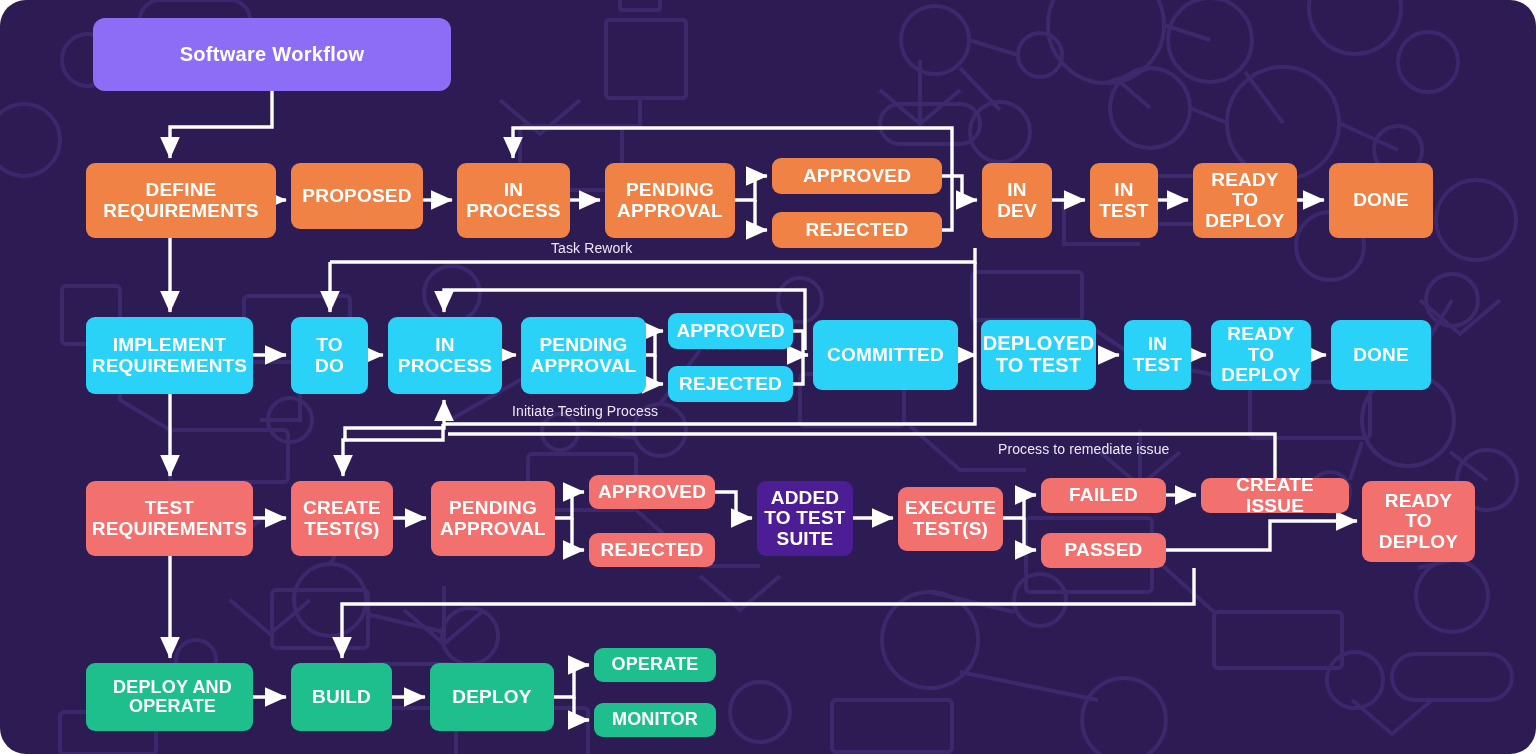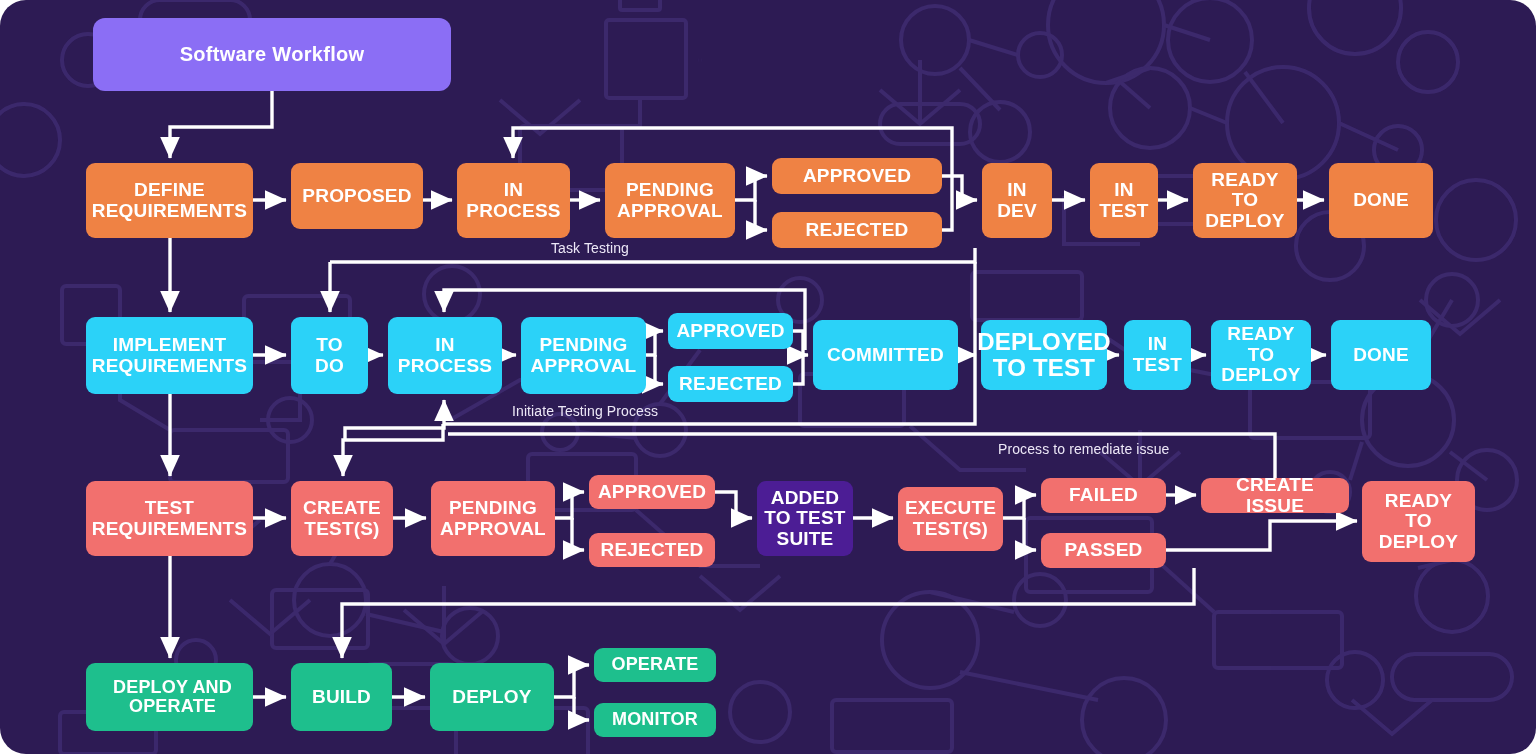--- a/index.html
+++ b/index.html
@@ -238,39 +238,39 @@
 
       <line x1="253" y1="697" x2="286" y2="697" marker-end="url(#ar)"></line>
       <line x1="392" y1="697" x2="425" y2="697" marker-end="url(#ar)"></line>
       <polyline points="554,697 574,697 574,665 589,665" marker-end="url(#ar)"></polyline>
       <polyline points="574,697 574,720 589,720" marker-end="url(#ar)"></polyline>
     </g>
   </svg>
 
   <div class="node title" style="left:93px;top:18px;width:358px;height:73px;background:#8B6EF5;font-size:20px;">Software Workflow</div>
 
-  <div class="node" style="left: 86px; top: 163px; width: 167px; height: 75px; background: rgb(239, 130, 68); font-size: 19px; color: rgb(255, 255, 255);">DEFINE<br>REQUIREMENTS</div>
+  <div class="node" style="left: 86px; top: 163px; width: 190px; height: 75px; background: rgb(239, 130, 68); font-size: 19px; color: rgb(255, 255, 255);">DEFINE<br>REQUIREMENTS</div>
   <div class="node" style="left: 291px; top: 163px; width: 132px; height: 66px; background: rgb(239, 130, 68); font-size: 19px; color: rgb(255, 255, 255);">PROPOSED</div>
   <div class="node" style="left: 457px; top: 163px; width: 113px; height: 75px; background: rgb(239, 130, 68); font-size: 19px; color: rgb(255, 255, 255);">IN<br>PROCESS</div>
   <div class="node" style="left: 605px; top: 163px; width: 130px; height: 75px; background: rgb(239, 130, 68); font-size: 19px; color: rgb(255, 255, 255);">PENDING<br>APPROVAL</div>
   <div class="node" style="left: 772px; top: 158px; width: 170px; height: 36px; background: rgb(239, 130, 68); font-size: 19px; color: rgb(255, 255, 255);">APPROVED</div>
   <div class="node" style="left: 772px; top: 212px; width: 170px; height: 36px; background: rgb(239, 130, 68); font-size: 19px; color: rgb(255, 255, 255);">REJECTED</div>
   <div class="node" style="left: 982px; top: 163px; width: 70px; height: 75px; background: rgb(239, 130, 68); font-size: 19px; color: rgb(255, 255, 255);">IN<br>DEV</div>
   <div class="node" style="left: 1090px; top: 163px; width: 68px; height: 75px; background: rgb(239, 130, 68); font-size: 19px; color: rgb(255, 255, 255);">IN<br>TEST</div>
   <div class="node" style="left: 1193px; top: 163px; width: 104px; height: 75px; background: rgb(239, 130, 68); font-size: 19px; color: rgb(255, 255, 255);">READY<br>TO<br>DEPLOY</div>
   <div class="node" style="left: 1329px; top: 163px; width: 104px; height: 75px; background: rgb(239, 130, 68); font-size: 19px; color: rgb(255, 255, 255);">DONE</div>
 
   <div class="node" style="left: 86px; top: 317px; width: 167px; height: 77px; background: rgb(43, 210, 248); font-size: 19px; color: rgb(255, 255, 255);">IMPLEMENT<br>REQUIREMENTS</div>
   <div class="node" style="left: 291px; top: 317px; width: 77px; height: 77px; background: rgb(43, 210, 248); font-size: 19px; color: rgb(255, 255, 255);">TO<br>DO</div>
   <div class="node" style="left: 388px; top: 317px; width: 114px; height: 77px; background: rgb(43, 210, 248); font-size: 19px; color: rgb(255, 255, 255);">IN<br>PROCESS</div>
   <div class="node" style="left: 521px; top: 317px; width: 125px; height: 77px; background: rgb(43, 210, 248); font-size: 19px; color: rgb(255, 255, 255);">PENDING<br>APPROVAL</div>
   <div class="node" style="left: 668px; top: 313px; width: 125px; height: 36px; background: rgb(43, 210, 248); font-size: 19px; color: rgb(255, 255, 255);">APPROVED</div>
   <div class="node" style="left: 668px; top: 366px; width: 125px; height: 36px; background: rgb(43, 210, 248); font-size: 19px; color: rgb(255, 255, 255);">REJECTED</div>
   <div class="node" style="left: 813px; top: 320px; width: 145px; height: 70px; background: rgb(43, 210, 248); font-size: 19px; color: rgb(255, 255, 255); text-align: center;">COMMITTED</div>
-  <div class="node" style="left: 981px; top: 320px; width: 126px; height: 70px; background: rgb(43, 210, 248); font-size: 24px; color: rgb(255, 255, 255);">DEPLOYED<br>TO TEST</div>
+  <div class="node" style="left: 981px; top: 320px; width: 115px; height: 70px; background: rgb(43, 210, 248); font-size: 20px; color: rgb(255, 255, 255);">DEPLOYED<br>TO TEST</div>
   <div class="node" style="left: 1124px; top: 320px; width: 67px; height: 70px; background: rgb(43, 210, 248); font-size: 19px; color: rgb(255, 255, 255);">IN<br>TEST</div>
   <div class="node" style="left: 1211px; top: 320px; width: 100px; height: 70px; background: rgb(43, 210, 248); font-size: 19px; color: rgb(255, 255, 255);">READY<br>TO<br>DEPLOY</div>
   <div class="node" style="left: 1331px; top: 320px; width: 100px; height: 70px; background: rgb(43, 210, 248); font-size: 19px; color: rgb(255, 255, 255);">DONE</div>
 
   <div class="node" style="left: 86px; top: 481px; width: 167px; height: 75px; background: rgb(242, 112, 110); font-size: 19px; color: rgb(255, 255, 255);">TEST<br>REQUIREMENTS</div>
   <div class="node" style="left: 291px; top: 481px; width: 102px; height: 75px; background: rgb(242, 112, 110); font-size: 19px; color: rgb(255, 255, 255);">CREATE<br>TEST(S)</div>
   <div class="node" style="left: 431px; top: 481px; width: 124px; height: 75px; background: rgb(242, 112, 110); font-size: 19px; color: rgb(255, 255, 255);">PENDING<br>APPROVAL</div>
   <div class="node" style="left: 589px; top: 475px; width: 126px; height: 34px; background: rgb(242, 112, 110); font-size: 19px; color: rgb(255, 255, 255);">APPROVED</div>
   <div class="node" style="left: 589px; top: 533px; width: 126px; height: 34px; background: rgb(242, 112, 110); font-size: 19px; color: rgb(255, 255, 255);">REJECTED</div>
   <div class="node" style="left: 757px; top: 481px; width: 96px; height: 75px; background: #4c1d95; font-size: 19px; color: rgb(255, 255, 255); text-align: center;">ADDED<br>TO TEST<br>SUITE</div>
@@ -279,17 +279,17 @@
   <div class="node" style="left: 1041px; top: 533px; width: 125px; height: 35px; background: rgb(242, 112, 110); font-size: 19px; color: rgb(255, 255, 255);">PASSED</div>
   <div class="node" style="left: 1201px; top: 478px; width: 148px; height: 35px; background: rgb(242, 112, 110); font-size: 19px; color: rgb(255, 255, 255);">CREATE ISSUE</div>
   <div class="node" style="left: 1362px; top: 481px; width: 113px; height: 81px; background: rgb(242, 112, 110); font-size: 19px; color: rgb(255, 255, 255);">READY<br>TO<br>DEPLOY</div>
 
   <div class="node" style="left: 86px; top: 663px; width: 167px; height: 68px; background: rgb(30, 191, 141); font-size: 18px; color: rgb(255, 255, 255); padding-left: 12px;">DEPLOY AND<br>OPERATE</div>
   <div class="node" style="left: 291px; top: 663px; width: 101px; height: 68px; background: rgb(30, 191, 141); font-size: 19px; color: rgb(255, 255, 255);">BUILD</div>
   <div class="node" style="left: 430px; top: 663px; width: 124px; height: 68px; background: rgb(30, 191, 141); font-size: 19px; color: rgb(255, 255, 255);">DEPLOY</div>
   <div class="node" style="left: 594px; top: 648px; width: 122px; height: 34px; background: rgb(30, 191, 141); font-size: 18px; color: rgb(255, 255, 255);">OPERATE</div>
   <div class="node" style="left: 594px; top: 703px; width: 122px; height: 34px; background: rgb(30, 191, 141); font-size: 18px; color: rgb(255, 255, 255); text-align: right;">MONITOR</div>
 
-  <div class="edge-label" style="left:551px;top:240px;">Task Testing</div>
+  <div class="edge-label" style="left:551px;top:240px;">Task Rework</div>
   <div class="edge-label" style="left:512px;top:403px;">Initiate Testing Process</div>
   <div class="edge-label" style="left:998px;top:441px;">Process to remediate issue</div>
 
 </div>
 
 </body></html>

